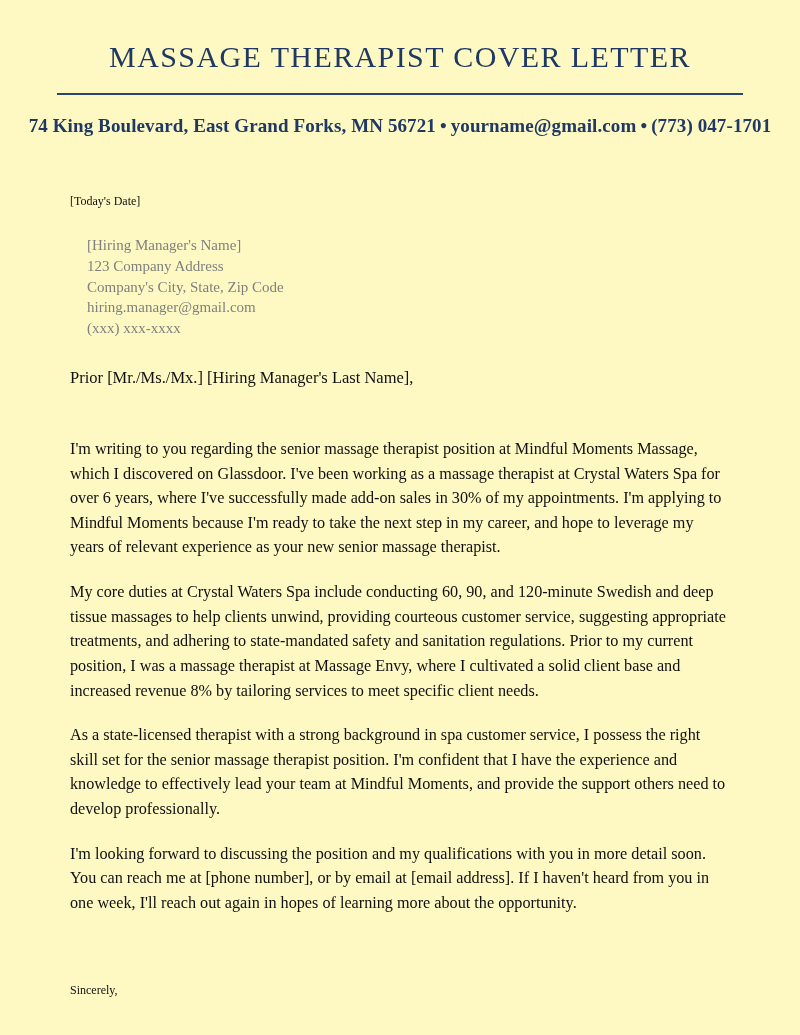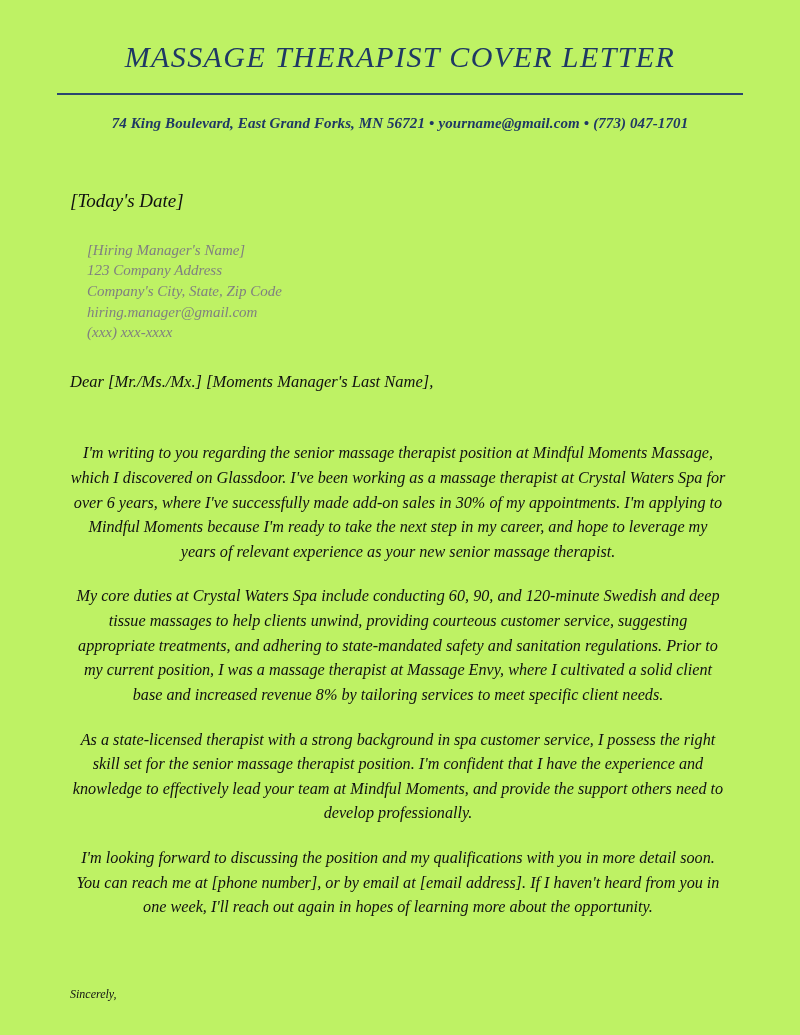--- a/index.html
+++ b/index.html
@@ -11,24 +11,23 @@
     width: 800px;
     height: 1035px;
     font-family: "Liberation Serif", "DejaVu Serif", serif;
     color: #000000;
     overflow: hidden;
   }
 
   .page {
     width: 800px;
     height: 1035px;
-    background: #bef264;
+    background: #fef9c3;
     box-sizing: border-box;
     position: relative;
-    font-style: italic;
   }
 
   
   .header {
     padding-top: 40px;
   }
   .doc-title {
     text-align: center;
     color: #1f3864;
     font-family: "Liberation Serif", "DejaVu Serif", serif;
@@ -42,39 +41,39 @@
   }
   .title-rule {
     margin: 20px auto 0 auto;
     width: 686px;
     height: 2px;
     background: #2b4570;
   }
   .contact-line {
     text-align: center;
     color: #1f3864;
-    font-size: 15px;
+    font-size: 19px;
     font-weight: 700;
     letter-spacing: 0.1px;
     margin-top: 20px;
   }
   .contact-sep {
     display: inline-block;
     padding: 0 4px;
     font-weight: 700;
   }
 
   
   .content {
     padding: 0 74px 0 70px;
     margin-top: 56px;
   }
 
   .date-line {
-    font-size: 19px;
+    font-size: 12px;
     color: #101010;
     margin: 0 0 26px 0;
     line-height: 1.35;
   }
 
   .recipient-block {
     color: #808080;
     font-size: 15px;
     line-height: 1.38;
     margin: 0 0 28px 17px;
@@ -88,21 +87,21 @@
     color: #101010;
     margin: 0 0 48px 0;
     line-height: 1.35;
   }
 
   .body-paragraphs p {
     font-size: 16.2px;
     color: #101010;
     line-height: 1.52;
     margin: 0 0 20px 0;
-    text-align: center;
+    text-align: left;
   }
   .body-paragraphs p:last-child {
     margin-bottom: 4px;
   }
 
   .closing {
     font-size: 12px;
     color: #101010;
     margin-top: 66px;
     line-height: 1.35;
@@ -130,21 +129,21 @@
     <div class="date-line">[Today's Date]</div>
 
     <div class="recipient-block">
       <div>[Hiring Manager's Name]</div>
       <div>123 Company Address</div>
       <div>Company's City, State, Zip Code</div>
       <div>hiring.manager@gmail.com</div>
       <div>(xxx) xxx-xxxx</div>
     </div>
 
-    <div class="salutation">Dear [Mr./Ms./Mx.] [Moments Manager's Last Name],</div>
+    <div class="salutation">Prior [Mr./Ms./Mx.] [Hiring Manager's Last Name],</div>
 
     <div class="body-paragraphs">
       <p>I'm writing to you regarding the senior massage therapist position at Mindful Moments Massage, which I discovered on Glassdoor. I've been working as a massage therapist at Crystal Waters Spa for over 6 years, where I've successfully made add-on sales in 30% of my appointments. I'm applying to Mindful Moments because I'm ready to take the next step in my career, and hope to leverage my years of relevant experience as your new senior massage therapist.</p>
       <p>My core duties at Crystal Waters Spa include conducting 60, 90, and 120-minute Swedish and deep tissue massages to help clients unwind, providing courteous customer service, suggesting appropriate treatments, and adhering to state-mandated safety and sanitation regulations. Prior to my current position, I was a massage therapist at Massage Envy, where I cultivated a solid client base and increased revenue 8% by tailoring services to meet specific client needs.</p>
       <p>As a state-licensed therapist with a strong background in spa customer service, I possess the right skill set for the senior massage therapist position. I'm confident that I have the experience and knowledge to effectively lead your team at Mindful Moments, and provide the support others need to develop professionally.</p>
       <p>I'm looking forward to discussing the position and my qualifications with you in more detail soon. You can reach me at [phone number], or by email at [email address]. If I haven't heard from you in one week, I'll reach out again in hopes of learning more about the opportunity.</p>
     </div>
 
     <div class="closing">Sincerely,</div>
 

